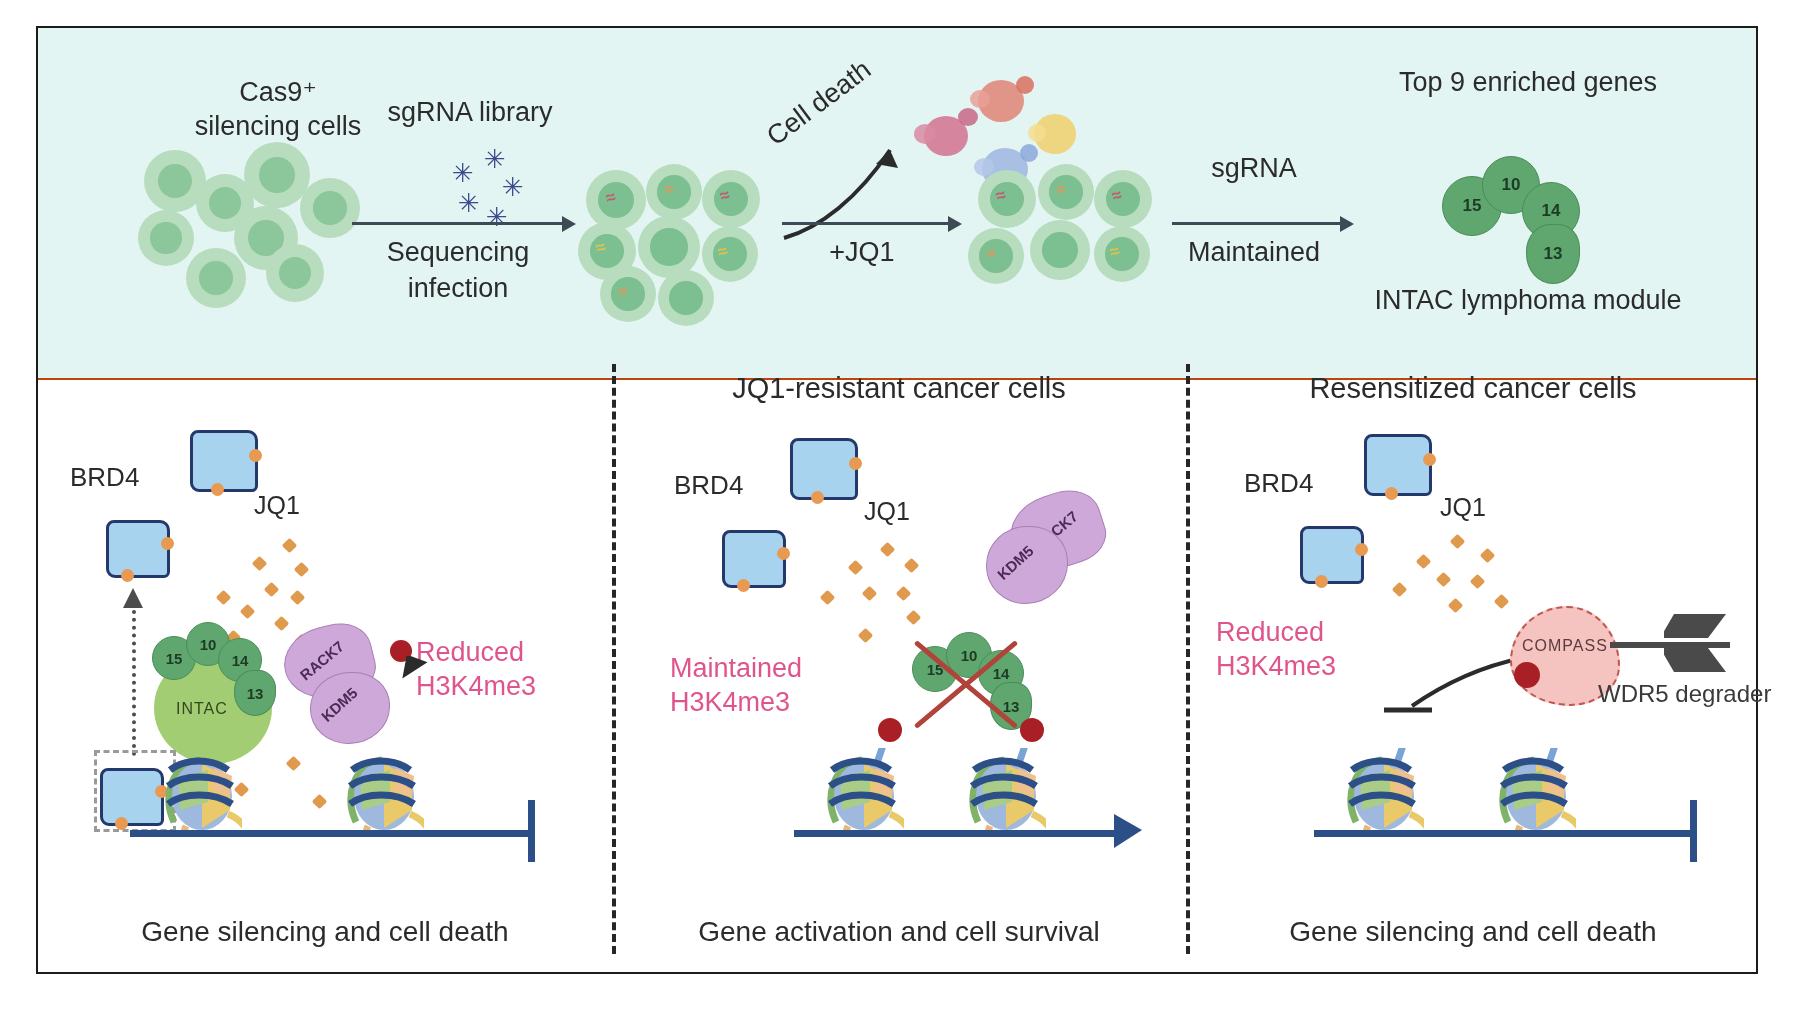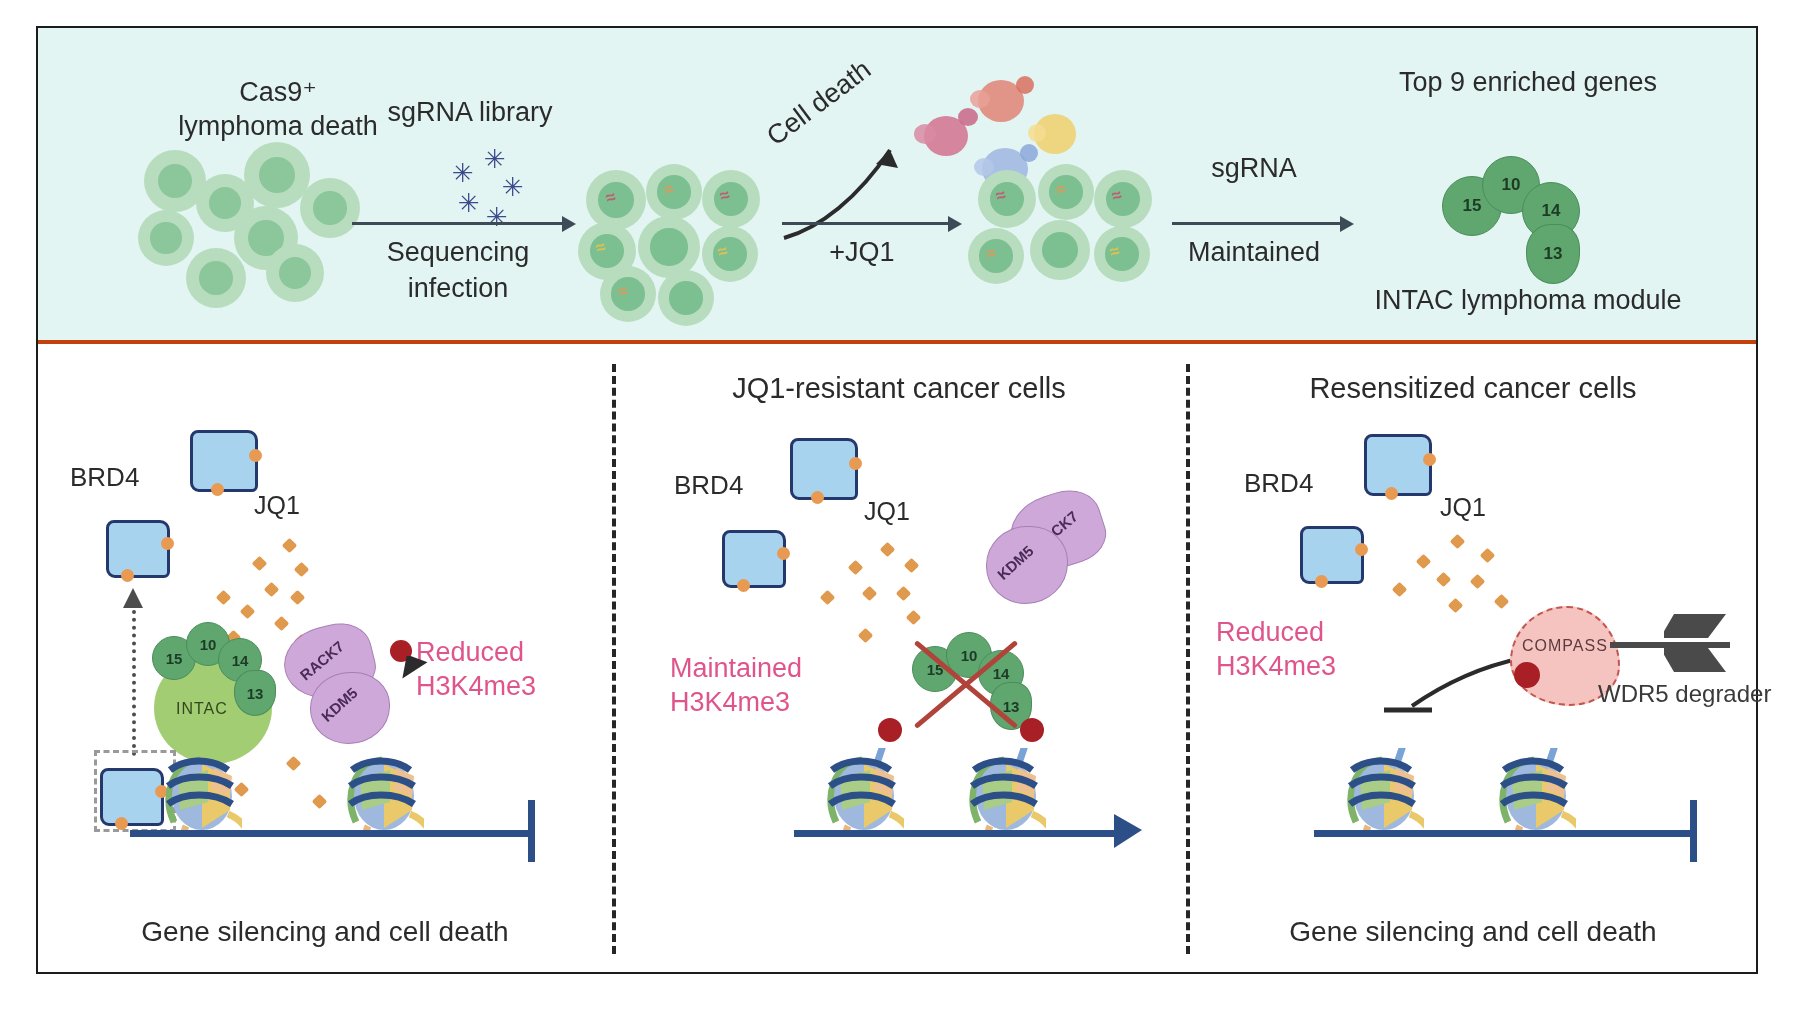--- a/index.html
+++ b/index.html
@@ -3,22 +3,22 @@
 <meta charset="utf-8">
 <style>
   html,body{margin:0;padding:0;background:#ffffff;}
   body{font-family:"Liberation Sans","DejaVu Sans",sans-serif;}
   #fig{position:relative;width:1794px;height:1014px;background:#fff;overflow:hidden;}
 
   .frame{position:absolute;left:36px;top:26px;width:1722px;height:948px;
          border:2px solid #1c1c1c;box-sizing:border-box;background:#fff;}
 
   
-  .toprow{position:absolute;left:0;top:0;width:100%;height:316px;
-          background:#e2f5f3;border-bottom:4px solid #c2410c;box-sizing:border-box;}
+  .toprow{position:absolute;left:0;top:0;width:100%;height:352px;
+          background:#e2f5f3;border-bottom:2px solid #c2410c;box-sizing:border-box;}
 
   .lbl{position:absolute;color:#2b2b2b;font-size:27px;line-height:1.2;white-space:pre;}
   .lbl.c{text-align:center;transform:translateX(-50%);}
 
   
   .cell{position:absolute;border-radius:50%;background:#b7ddbe;}
   .cell:after{content:"";position:absolute;left:22%;top:22%;width:56%;height:56%;
               border-radius:50%;background:#8cc69b;}
   .cellg{position:absolute;border-radius:50%;background:#b7ddbe;}
   .cellg:after{content:"";position:absolute;left:20%;top:20%;width:60%;height:60%;
@@ -94,21 +94,21 @@
 </style>
 </head>
 <body>
 
 <div id="fig">
   <div class="frame">
 
     <div class="toprow">
 
       <div class="lbl c" style="left:240px;top:48px;">Cas9⁺</div>
-      <div class="lbl c" style="left:240px;top:82px;">lymphoma death</div>
+      <div class="lbl c" style="left:240px;top:82px;">silencing cells</div>
 
       <div>
         <div class="cell" style="left:106px;top:122px;width:62px;height:62px;"></div>
         <div class="cell" style="left:158px;top:146px;width:58px;height:58px;"></div>
         <div class="cell" style="left:206px;top:114px;width:66px;height:66px;"></div>
         <div class="cell" style="left:262px;top:150px;width:60px;height:60px;"></div>
         <div class="cell" style="left:100px;top:182px;width:56px;height:56px;"></div>
         <div class="cell" style="left:196px;top:178px;width:64px;height:64px;"></div>
         <div class="cell" style="left:148px;top:220px;width:60px;height:60px;"></div>
         <div class="cell" style="left:228px;top:216px;width:58px;height:58px;"></div>
@@ -379,20 +379,21 @@
             <path d="M72,66 C82,70 88,76 92,84" stroke="#eac96a" stroke-width="7" fill="none"></path>
           </svg>
           <div class="reddot" style="left:408px;top:374px;width:24px;height:24px;"></div>
         </div>
 
         <div class="dna" style="left:182px;top:486px;width:330px;height:7px;"></div>
         <svg style="position:absolute;left:500px;top:466px;width:40px;height:48px;">
           <polygon points="2,4 30,20 2,38" fill="#2d4f87"></polygon>
         </svg>
 
+        <div class="pcap">Gene activation and cell survival</div>
       </div>
 
       <div class="bpanel" style="left:1148px;width:574px;">
         <div class="ptitle">Resensitized cancer cells</div>
 
         <div class="lbl" style="left:58px;top:124px;font-size:26px;">BRD4</div>
         <div class="brd4" style="left:178px;top:90px;width:62px;height:56px;">
           <div class="knob" style="right:-7px;top:16px;"></div>
           <div class="knob" style="left:18px;bottom:-7px;"></div>
         </div>

